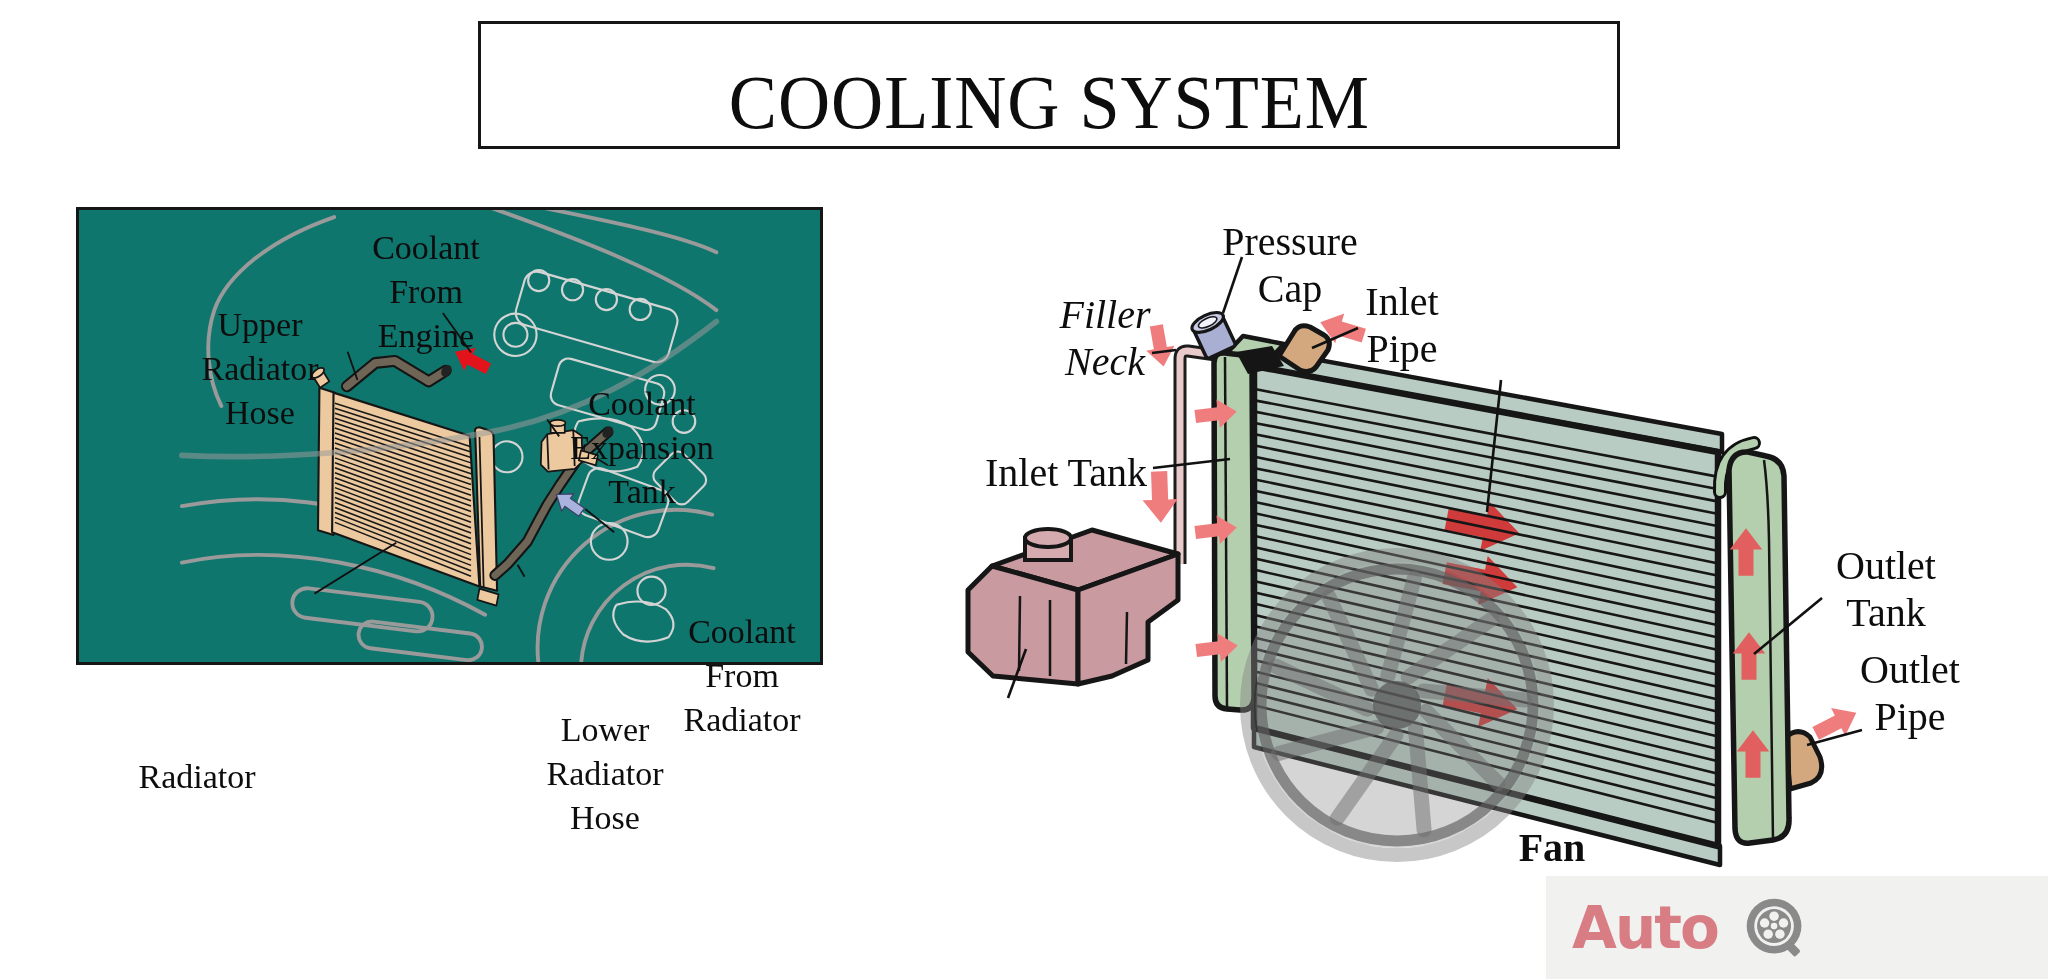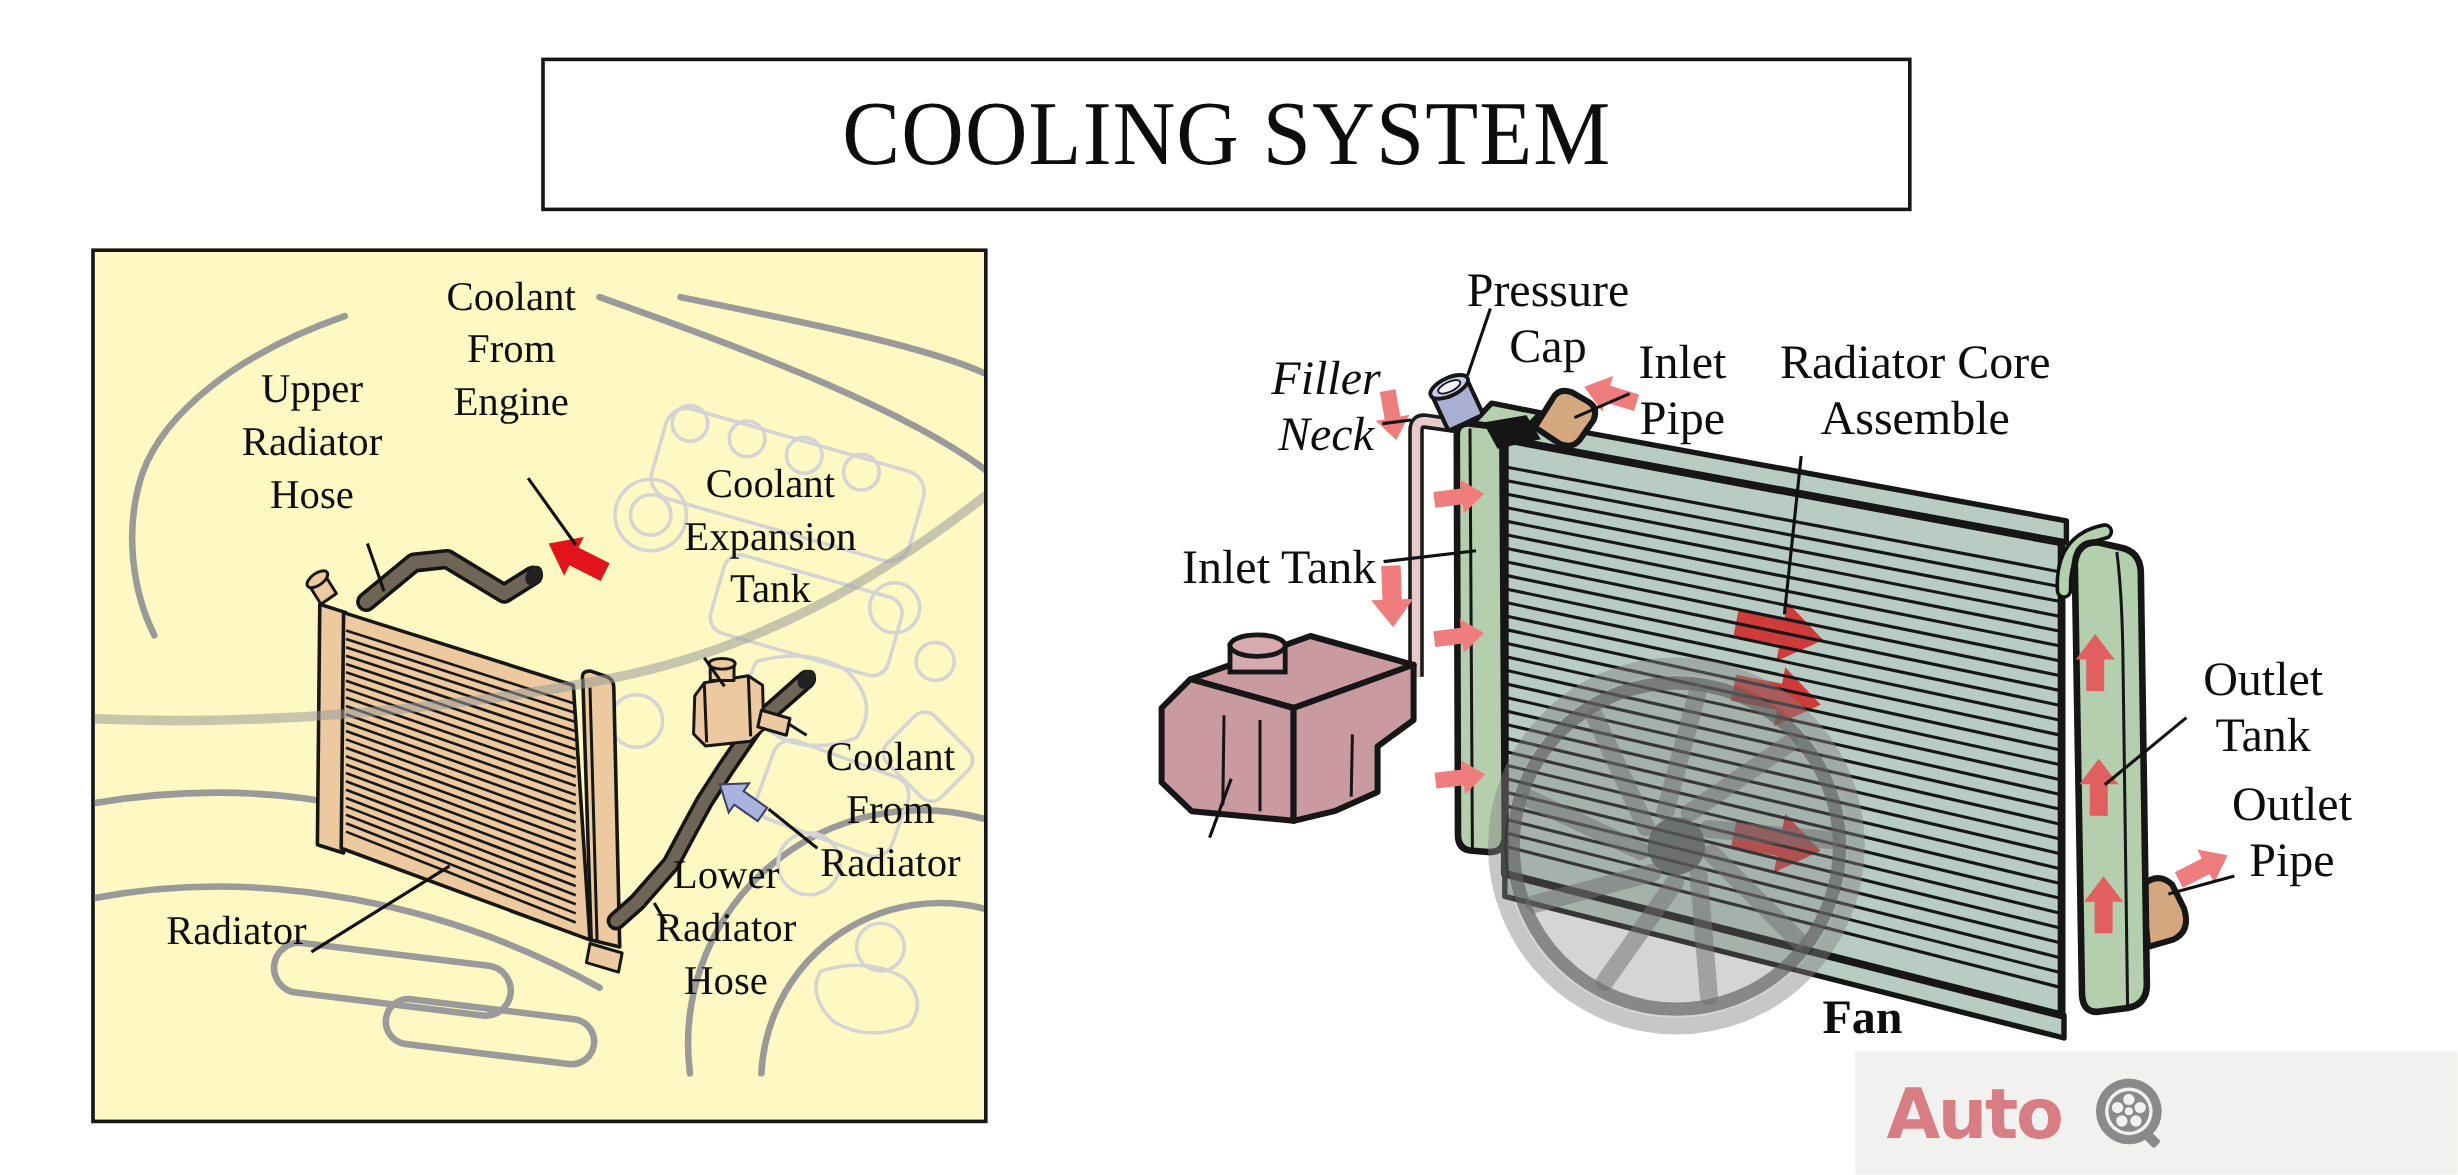--- a/index.html
+++ b/index.html
@@ -1,24 +1,24 @@
 <!DOCTYPE html>
 <html style="--radiator-tan: #ecc99e; --hose-gray: #6e6557; --hot-arrow-red: #e3131c; --cool-arrow-blue: #a9b3dd; --core-green: #b9ccc3; --tank-green: #b3cfae; --expansion-pink: #ca9aa1; --cap-periwinkle: #a9afd3; --pipe-tan: #d3a87e; --flow-arrow-salmon: #f07d7d; --core-arrow-crimson: #cf3a3a; --sketch-gray: #9a9a9a; --logo-pink: #d97d85; --logo-gray: #8a8a8a; --logo-bg: #f1f1f0;"><head>
 <meta charset="utf-8">
 <style>
   html,body{margin:0;padding:0;background:#fff;}
   .canvas{position:relative;width:2048px;height:979px;background:#ffffff;overflow:hidden;
           font-family:"Liberation Serif",serif;color:#0d0d0d;}
   
-  .title-box{position:absolute;left:451px;top:21px;width:1136px;height:122px;
-             background:#fff;border:3px solid #161616;display:flex;align-items:center;justify-content:center;margin-top:27px;}
+  .title-box{position:absolute;left:478px;top:21px;width:1136px;height:122px;
+             background:#fff;border:3px solid #161616;display:flex;align-items:flex-end;justify-content:center;}
   .title-text{font-size:76px;letter-spacing:1px;transform:scaleX(.95);white-space:nowrap;}
   
-  .left-panel{position:absolute;left:76px;top:207px;width:747px;height:729px;
-              border:3px solid #161616;background:#fef9c3;box-sizing:border-box;}
+  .left-panel{position:absolute;left:76px;top:207px;width:747px;height:458px;
+              border:3px solid #161616;background:#0f766e;box-sizing:border-box;}
   .right-diagram{position:absolute;left:880px;top:160px;width:1168px;height:740px;}
   .art{position:absolute;left:0;top:0;width:100%;height:100%;}
   
   .lbl{position:absolute;white-space:pre-line;text-align:center;color:#0d0d0d;}
   .lbl-l{font-size:34px;line-height:44px;}
   .lbl-r{font-size:40px;line-height:47px;}
   
   .ln{stroke:#111;stroke-width:2.6;fill:none;}
   .car{stroke:var(--sketch-gray);stroke-width:5.5;fill:none;stroke-linecap:round;}
   .eng{stroke:#d4d4d4;stroke-width:3;fill:none;}
@@ -329,22 +329,20 @@
         <path class="ln" d="M 927 585 L 982 570"></path>
       </g>
     </svg>
 
     <div class="lbl lbl-r" style="left:330px;top:58px;width:160px;">Pressure
 Cap</div>
     <div class="lbl lbl-r" style="left:442px;top:118px;width:160px;">Inlet
 Pipe</div>
     <div class="lbl lbl-r" style="left:145px;top:131px;width:160px;font-style:italic;">Filler
 Neck</div>
-    <div class="lbl lbl-r" style="left:591px;top:118px;width:250px;">Radiator Core
-Assemble</div>
     <div class="lbl lbl-r" style="left:86px;top:289px;width:200px;">Inlet Tank</div>
     <div class="lbl lbl-r" style="left:936px;top:382px;width:140px;">Outlet
 Tank</div>
     <div class="lbl lbl-r" style="left:960px;top:486px;width:140px;">Outlet
 Pipe</div>
     <div class="lbl lbl-r" style="left:622px;top:664px;width:100px;font-weight:bold;">Fan</div>
   </div>
 
   <div class="logo-box">
     <div class="logo">

